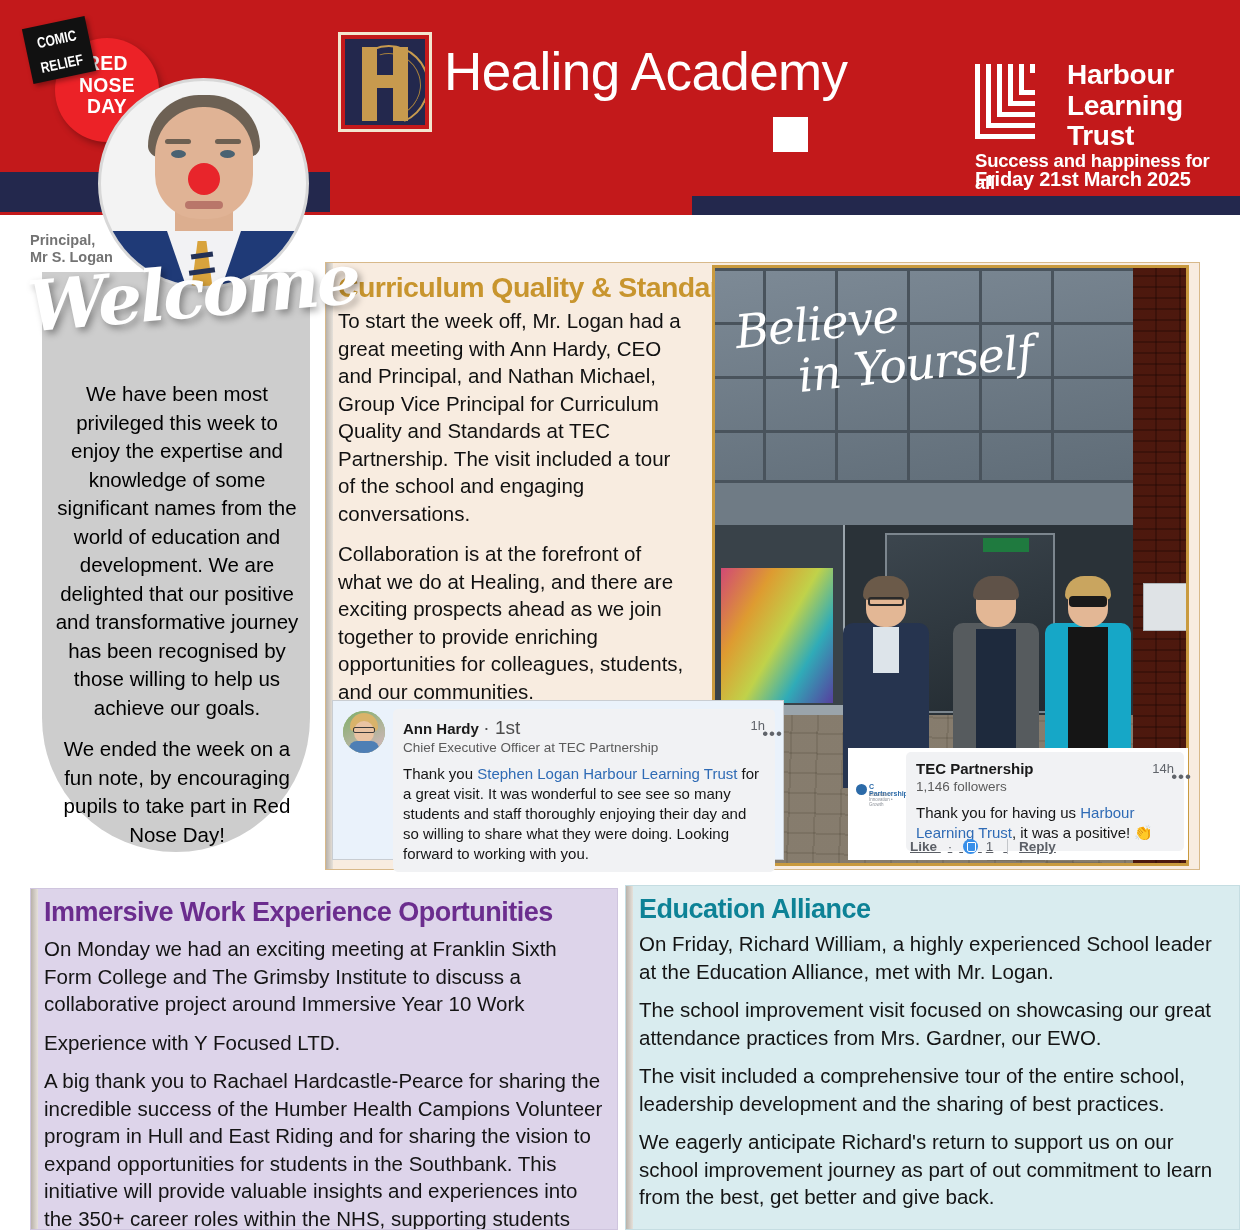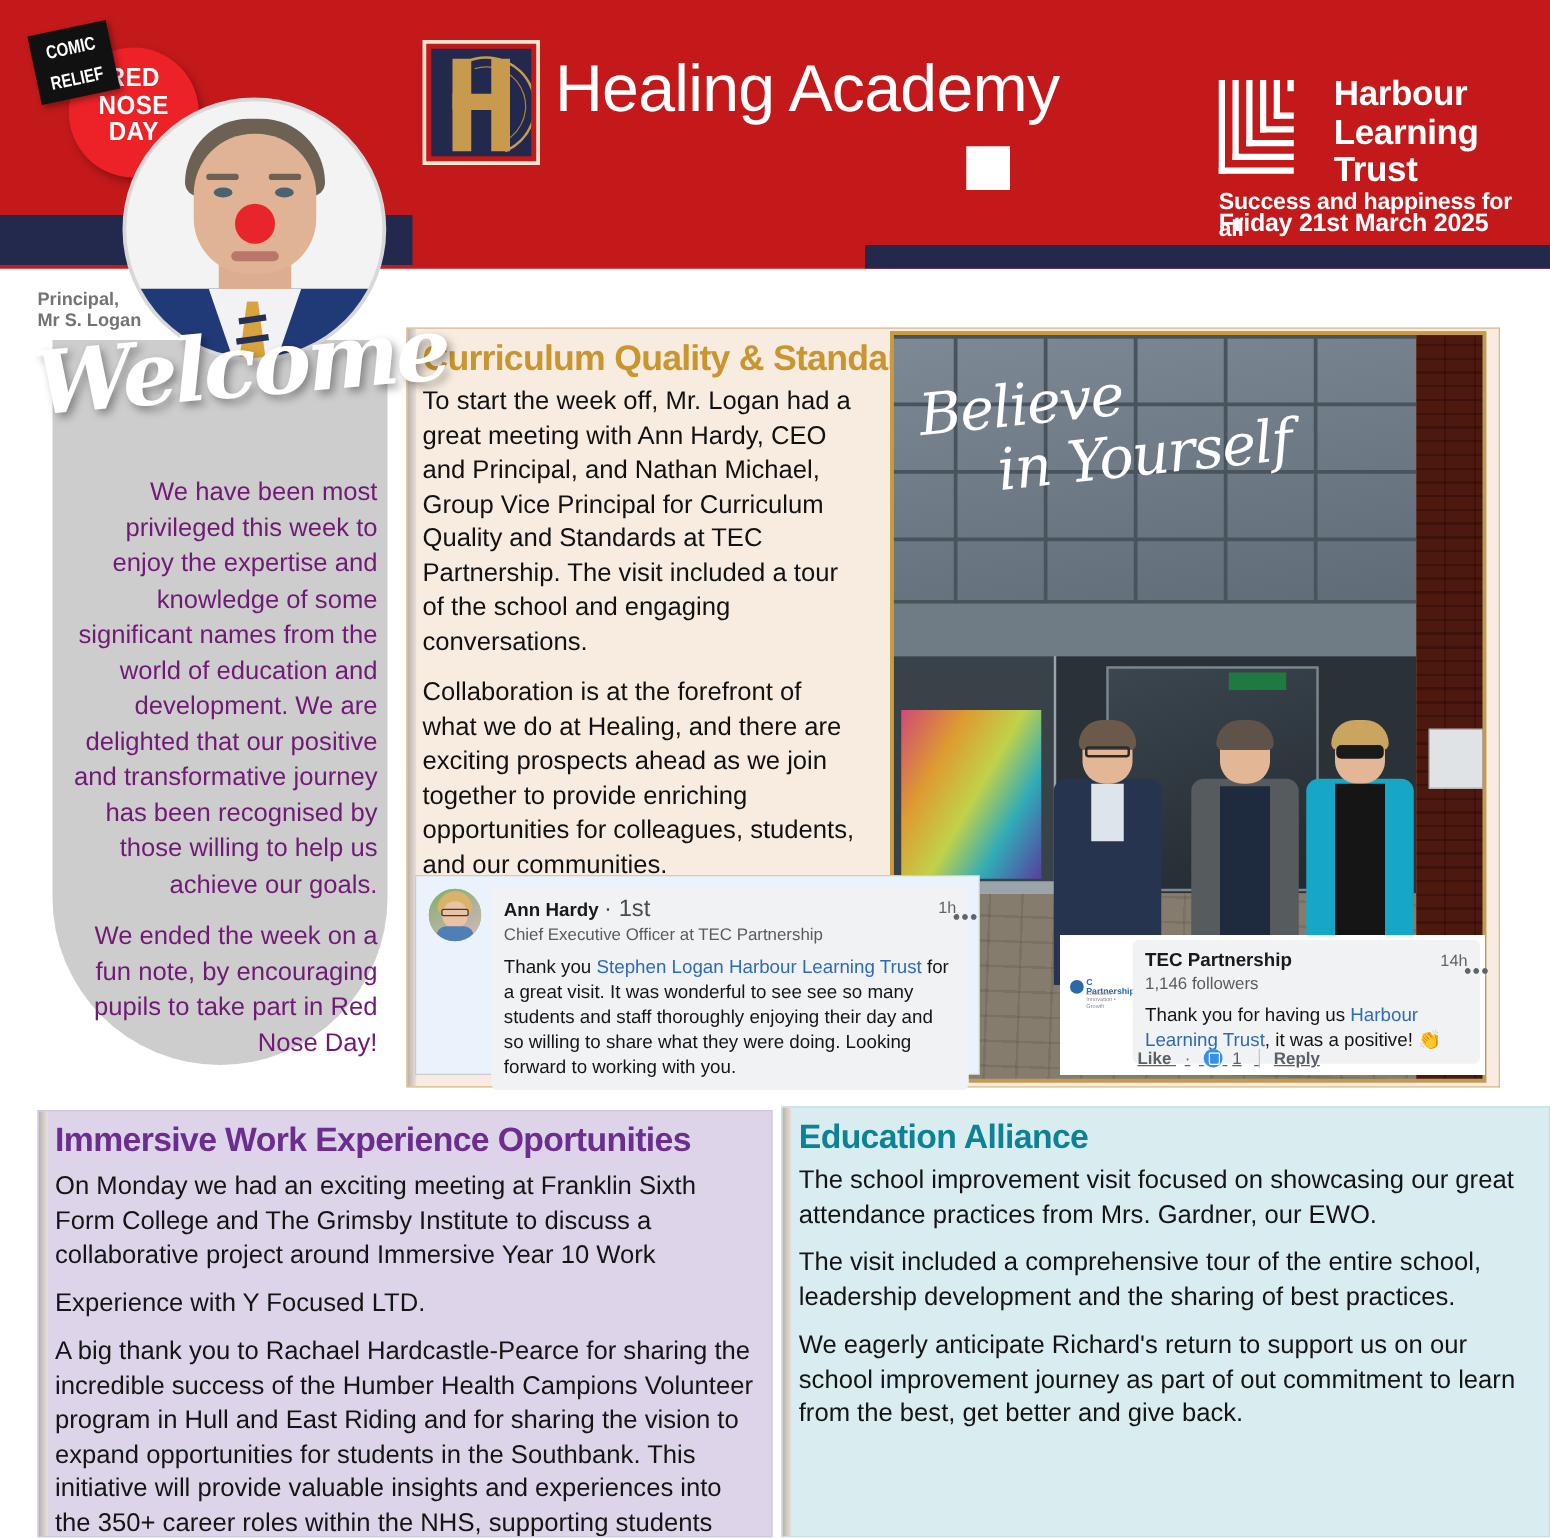--- a/index.html
+++ b/index.html
@@ -137,21 +137,21 @@
   }
   .welcome-script{
     position:absolute;left:28px;top:256px;width:290px;height:90px;z-index:7;
     color:#fff;font-family:"DejaVu Serif", serif;font-style:italic;font-weight:bold;
     font-size:70px;line-height:78px;letter-spacing:-3px;
     text-shadow:3px 4px 7px rgba(0,0,0,.35);
     transform:rotate(-5deg);
   }
   .welcome-body{
     position:absolute;left:52px;top:380px;width:250px;
-    text-align:right;color:#701a75;font-size:20.5px;line-height:28.5px;z-index:3;
+    text-align:center;color:#000000;font-size:20.5px;line-height:28.5px;z-index:3;
   }
   .welcome-body p{margin:0 0 13px 0;}
 
   
   .curriculum{
     position:absolute;left:325px;top:262px;width:875px;height:608px;
     background:#f8ece0;border:1px solid #d8b98a;box-sizing:border-box;
   }
   .accent-bar{
     position:absolute;left:0;top:0;width:7px;height:100%;
@@ -472,17 +472,18 @@
     <p>On Monday we had an exciting meeting at Franklin Sixth Form College and The Grimsby Institute to discuss a collaborative project around Immersive Year 10 Work</p>
     <p>Experience with Y Focused LTD.</p>
     <p>A big thank you to Rachael Hardcastle-Pearce for sharing the incredible success of the Humber Health Campions Volunteer program in Hull and East Riding and for sharing the vision to expand opportunities for students in the Southbank. This initiative will provide valuable insights and experiences into the 350+ career roles within the NHS, supporting students across various study programs and</p>
   </div>
 </div>
 
 <div class="panel-blue">
   <div class="accent-bar"></div>
   <h2>Education Alliance</h2>
   <div class="ptext">
+    <p>On Friday, Richard William, a highly experienced School leader at the Education Alliance, met with Mr. Logan.</p>
     <p>The school improvement visit focused on showcasing our great attendance practices from Mrs. Gardner, our EWO.</p>
     <p>The visit included a comprehensive tour of the entire school, leadership development and the sharing of best practices.</p>
     <p>We eagerly anticipate Richard's return to support us on our school improvement journey as part of out commitment to learn from the best, get better and give back.</p>
   </div>
 </div>
 
 </body></html>

